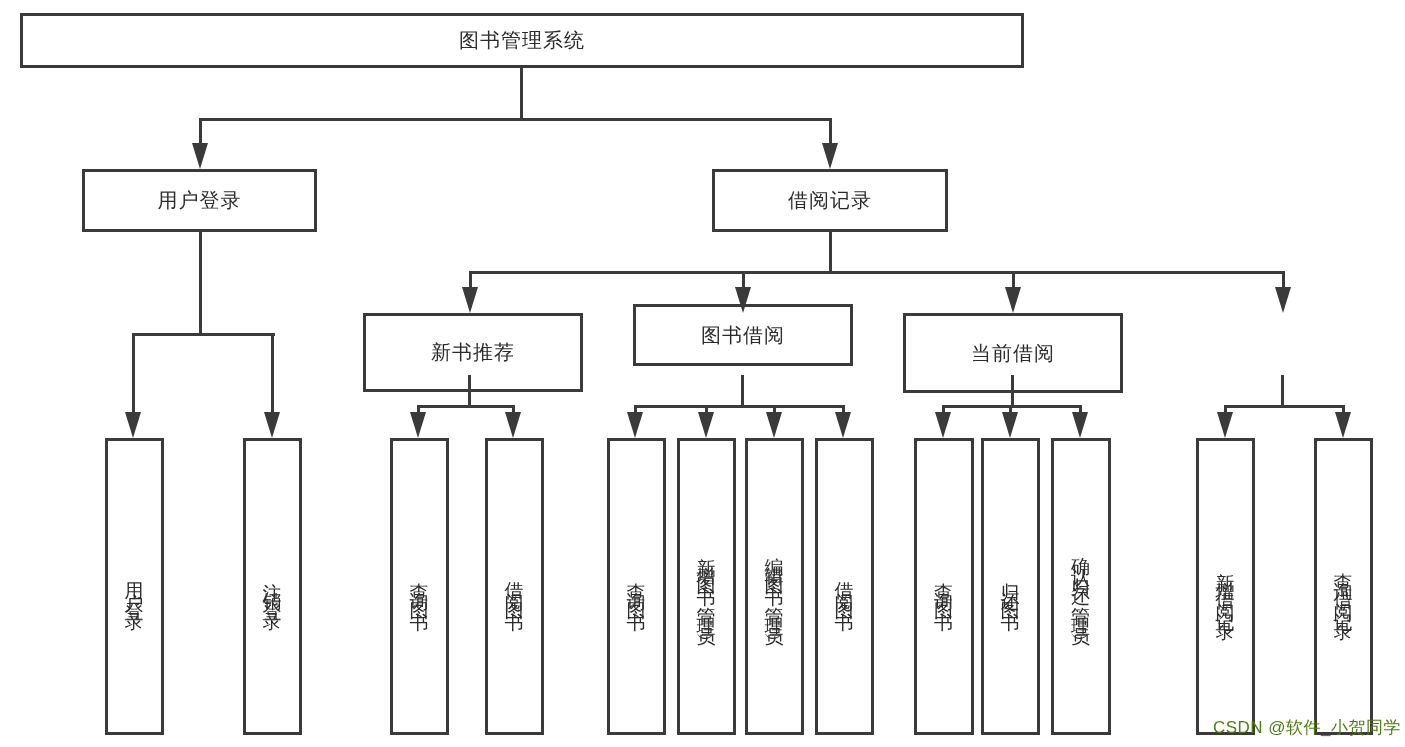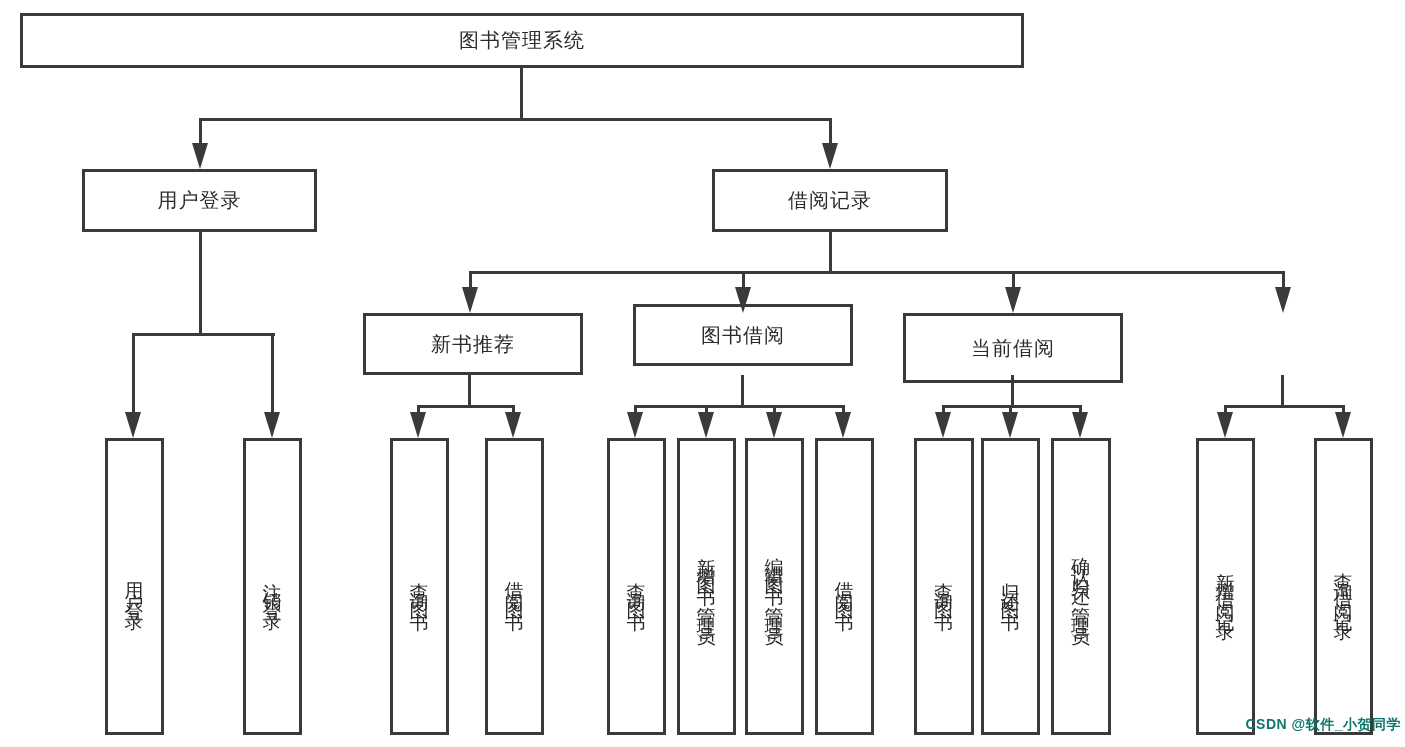--- a/index.html
+++ b/index.html
@@ -32,53 +32,52 @@
   .arrowhead{
     position:absolute;
     width:0;height:0;
     border-left:8px solid transparent;
     border-right:8px solid transparent;
     border-top:26px solid #3a3a3a;
   }
   .watermark{
     position:absolute;
     top:716px;right:4px;
-    font-size:14px;
-    color:#0f766e;
+    font-size:17px;
+    color:#4d7c0f;
     letter-spacing:0.5px;
     white-space:nowrap;
-    font-weight:bold;
   }
 </style>
 </head>
 <body>
 
 <div id="stage">
 
   <div class="node h-node" style="left:20px;top:13px;width:1004px;height:55px;">
     <span>图书管理系统</span>
   </div>
 
   <div class="node h-node" style="left:82px;top:169px;width:235px;height:63px;">
     <span>用户登录</span>
   </div>
 
   <div class="node h-node" style="left:712px;top:169px;width:236px;height:63px;">
     <span>借阅记录</span>
   </div>
 
-  <div class="node h-node" style="left:363px;top:313px;width:220px;height:62px;">
+  <div class="node h-node" style="left:363px;top:313px;width:220px;height:79px;">
     <span>新书推荐</span>
   </div>
 
   <div class="node h-node" style="left:633px;top:304px;width:220px;height:62px;">
     <span>图书借阅</span>
   </div>
 
-  <div class="node h-node" style="left:903px;top:313px;width:220px;height:70px;">
+  <div class="node h-node" style="left:903px;top:313px;width:220px;height:80px;">
     <span>当前借阅</span>
   </div>
 
 
   <div class="node v-node" style="left:105px;top:438px;width:59px;height:297px;">
     <span class="vtext">用户登录</span>
   </div>
 
   <div class="node v-node" style="left:243px;top:438px;width:59px;height:297px;">
     <span class="vtext">注销登录</span>

